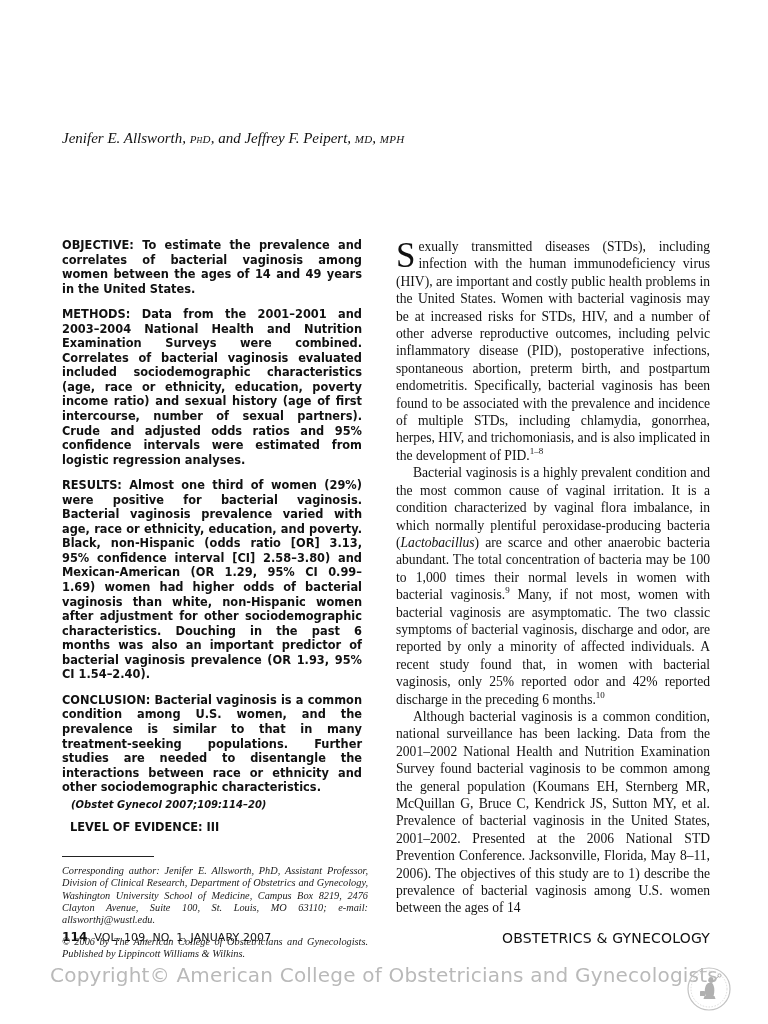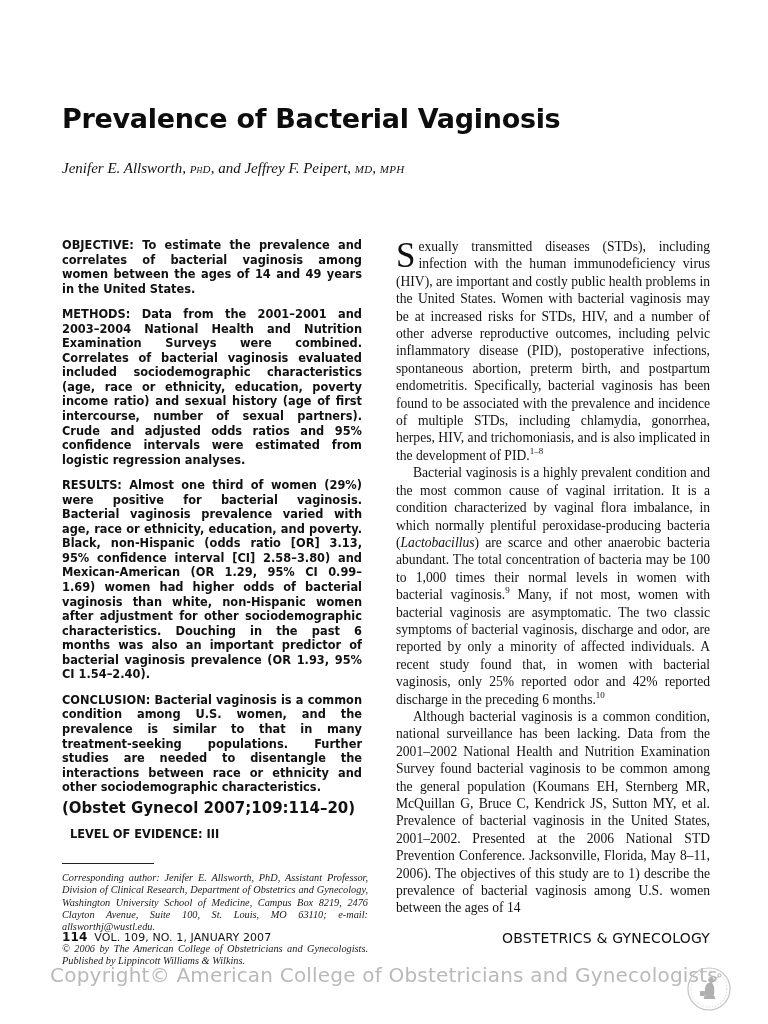--- a/index.html
+++ b/index.html
@@ -81,23 +81,24 @@
     color: #111111;
     -webkit-hyphens: none;
     hyphens: none;
   }
   .abstract p.tight { margin-bottom: 4px; }
   .abstract .lead {
     font-weight: 700;
   }
   .cite-line {
     font-family: "DejaVu Sans", sans-serif;
-    font-size: 15px;
+    font-size: 10px;
+    font-style: italic;
     font-weight: 600;
-    margin: 0 0 10px 0;
+    margin: 0 0 10px 9px;
     color: #111111;
   }
   .loe {
     font-family: "DejaVu Sans", sans-serif;
     font-size: 11.4px;
     font-weight: 700;
     margin: 8px;
     color: #111111;
   }
 
@@ -191,21 +192,20 @@
     width: 46px;
     height: 46px;
   }
 </style>
 </head>
 <body>
 
 <div class="page">
 
   <div class="title-block">
-    <h1 class="paper-title">Prevalence of Bacterial Vaginosis</h1>
     <div class="byline">
       <span>Jenifer E. Allsworth, </span><span class="degree">PhD</span><span>, and Jeffrey F. Peipert, </span><span class="degree">MD</span><span>, </span><span class="degree">MPH</span>
     </div>
   </div>
 
   <div class="col-left">
     <div class="abstract">
       <p><span class="lead">OBJECTIVE:</span><span> To estimate the prevalence and correlates of bacterial vaginosis among women between the ages of 14 and 49 years in the United States.</span></p>
       <p><span class="lead">METHODS:</span><span> Data from the 2001–2001 and 2003–2004 National Health and Nutrition Examination Surveys were combined. Correlates of bacterial vaginosis evaluated included sociodemographic characteristics (age, race or ethnicity, education, poverty income ratio) and sexual history (age of first intercourse, number of sexual partners). Crude and adjusted odds ratios and 95% confidence intervals were estimated from logistic regression analyses.</span></p>
       <p><span class="lead">RESULTS:</span><span> Almost one third of women (29%) were positive for bacterial vaginosis. Bacterial vaginosis prevalence varied with age, race or ethnicity, education, and poverty. Black, non-Hispanic (odds ratio [OR] 3.13, 95% confidence interval [CI] 2.58–3.80) and Mexican-American (OR 1.29, 95% CI 0.99–1.69) women had higher odds of bacterial vaginosis than white, non-Hispanic women after adjustment for other sociodemographic characteristics. Douching in the past 6 months was also an important predictor of bacterial vaginosis prevalence (OR 1.93, 95% CI 1.54–2.40).</span></p>

